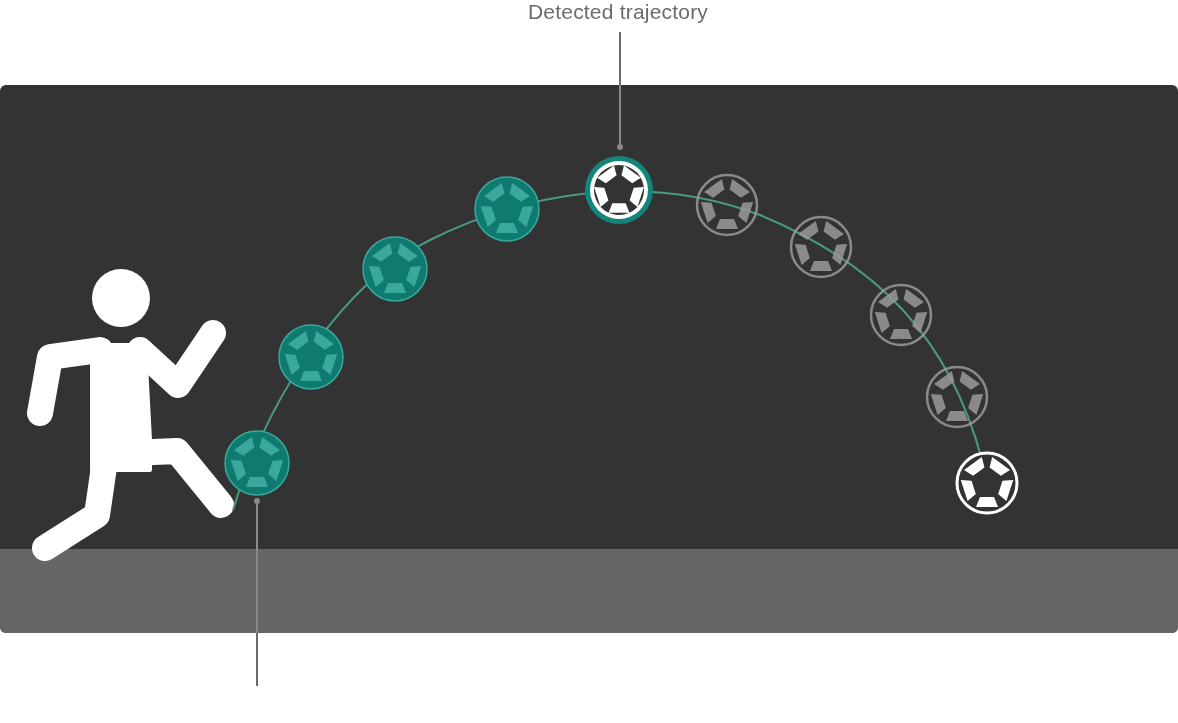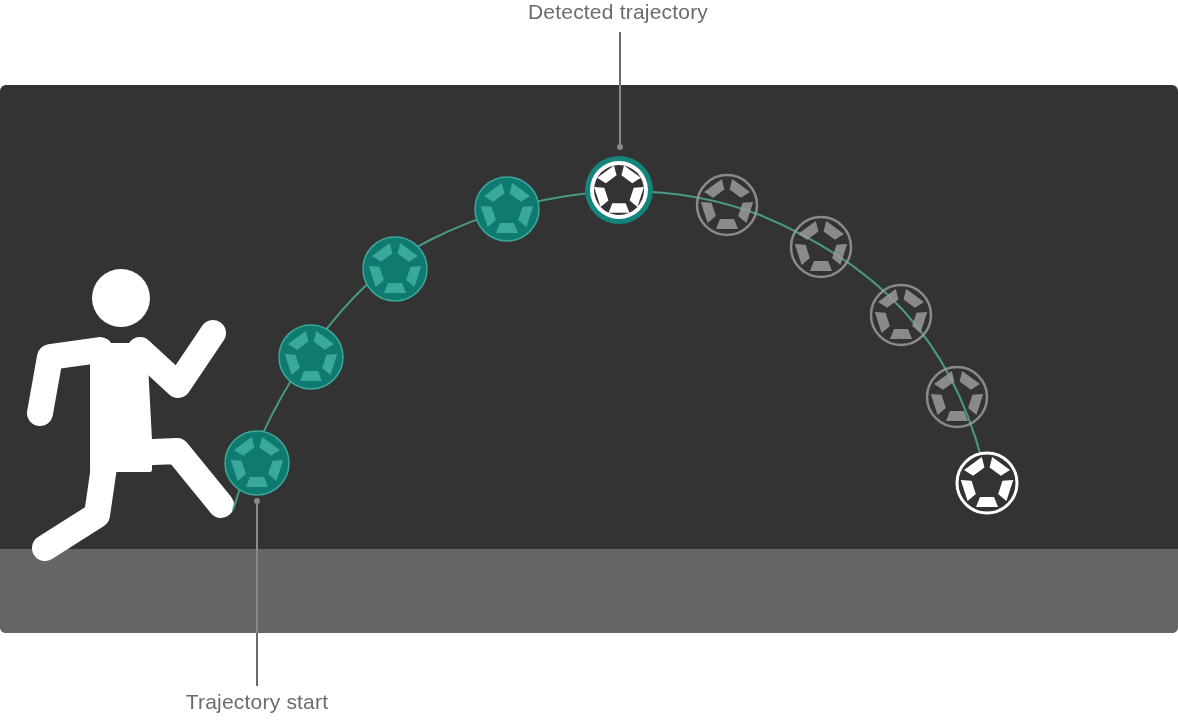--- a/index.html
+++ b/index.html
@@ -131,14 +131,13 @@
 
     <g transform="translate(987,483)">
       <circle r="30" fill="#333333" stroke="#ffffff" stroke-width="3"></circle>
       <g fill="#ffffff">
           <use href="#ball-wedges"></use>
         </g>
     </g>
   </svg>
 
   <div id="label-top" class="label">Detected trajectory</div>
-  <div id="label-bottom" class="label">Trajectory start</div>
 </div>
 
 </body></html>

